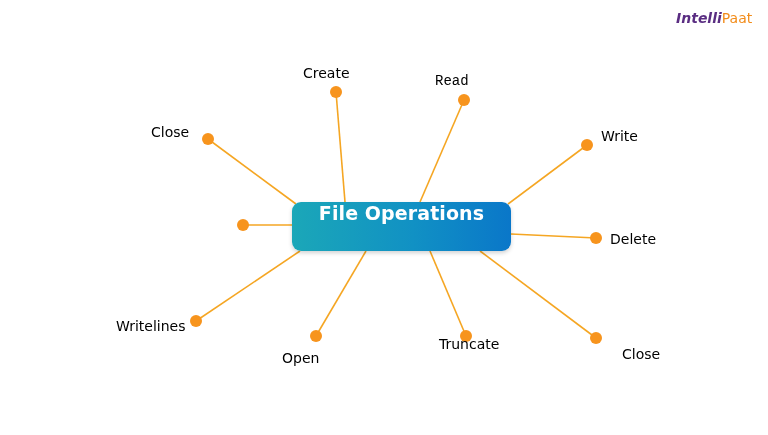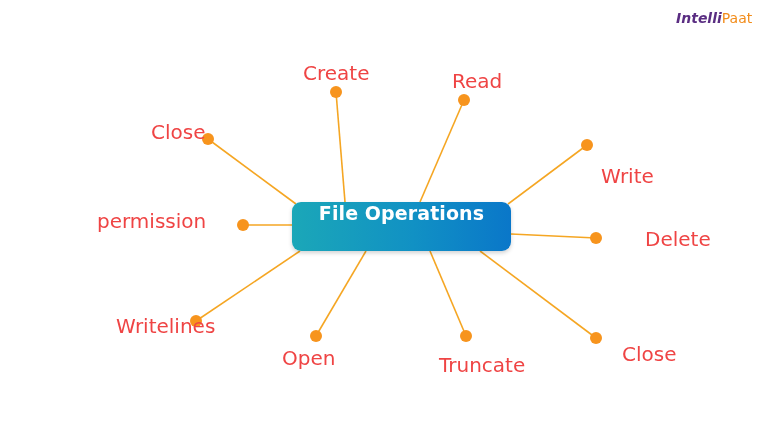--- a/index.html
+++ b/index.html
@@ -2,21 +2,21 @@
 <html><head>
   <meta charset="utf-8">
   <style>
     html, body { margin: 0; padding: 0; }
     body { width: 768px; height: 435px; background: #ffffff; position: relative; overflow: hidden; font-family: "DejaVu Sans", sans-serif; }
     #canvas { position: absolute; left: 0; top: 0; width: 768px; height: 435px; }
     .hub { position: absolute; left: 292px; top: 202px; width: 219px; height: 49px; border-radius: 9px;
       background: linear-gradient(90deg, #1ba7b8 0%, #1191c4 55%, #0a77c9 100%);
       box-shadow: 0 2px 4px rgba(0,0,0,0.18); display: flex; align-items: flex-start; justify-content: center; }
     .hub span { color: #ffffff; font-size: 19px; font-weight: bold; letter-spacing: 0.1px; }
-    .label { position: absolute; font-size: 20px; color: #ef4444; line-height: 18px; white-space: nowrap; }
+    .label { position: absolute; font-size: 14px; color: #000000; line-height: 18px; white-space: nowrap; }
     .logo { position: absolute; left: 676px; top: 6px; height: 24px; display: flex; align-items: center; }
     .logo .a { color: #5a2d82; font-weight: bold; font-size: 14px; font-style: italic; }
     .logo .b { color: #f28c1a; font-weight: normal; font-size: 14px; }
   </style>
 </head>
 <body>
 
 <svg id="canvas" width="768" height="435" viewBox="0 0 768 435">
     <line x1="345" y1="202" x2="336" y2="92" stroke="#f5a623" stroke-width="1.6"></line>
     <circle cx="336" cy="92" r="6" fill="#f7941d"></circle>
@@ -45,24 +45,23 @@
     <span class="a">ntelli</span>
     <span class="b">Paat</span>
 </div>
 
 <div class="hub">
   <span>File Operations</span>
 </div>
 
 <div id="labels">
     <div class="label" style="left: 303px; top: 64px;">Create</div>
-    <div class="label" style="left: 452px; top: 72px;">Read</div>
+    <div class="label" style="left: 435px; top: 72px; font-family: Liberation Mono, monospace;">Read</div>
     <div class="label" style="left: 151px; top: 123px;">Close</div>
-    <div class="label" style="left: 601px; top: 127px; margin-top: 40px;">Write</div>
+    <div class="label" style="left: 601px; top: 127px;">Write</div>
     <div class="label" style="left: 97px; top: 212px;">
-      <div>permission</div>
     </div>
-    <div class="label" style="left: 645px; top: 230px;">Delete</div>
+    <div class="label" style="left: 610px; top: 230px;">Delete</div>
     <div class="label" style="left: 116px; top: 317px;">Writelines</div>
     <div class="label" style="left: 282px; top: 349px;">Open</div>
-    <div class="label" style="left: 439px; top: 356px; text-align: center;">Truncate</div>
+    <div class="label" style="left: 439px; top: 335px; text-align: center;">Truncate</div>
     <div class="label" style="left: 622px; top: 345px;">Close</div>
   </div>
 
 </body></html>

